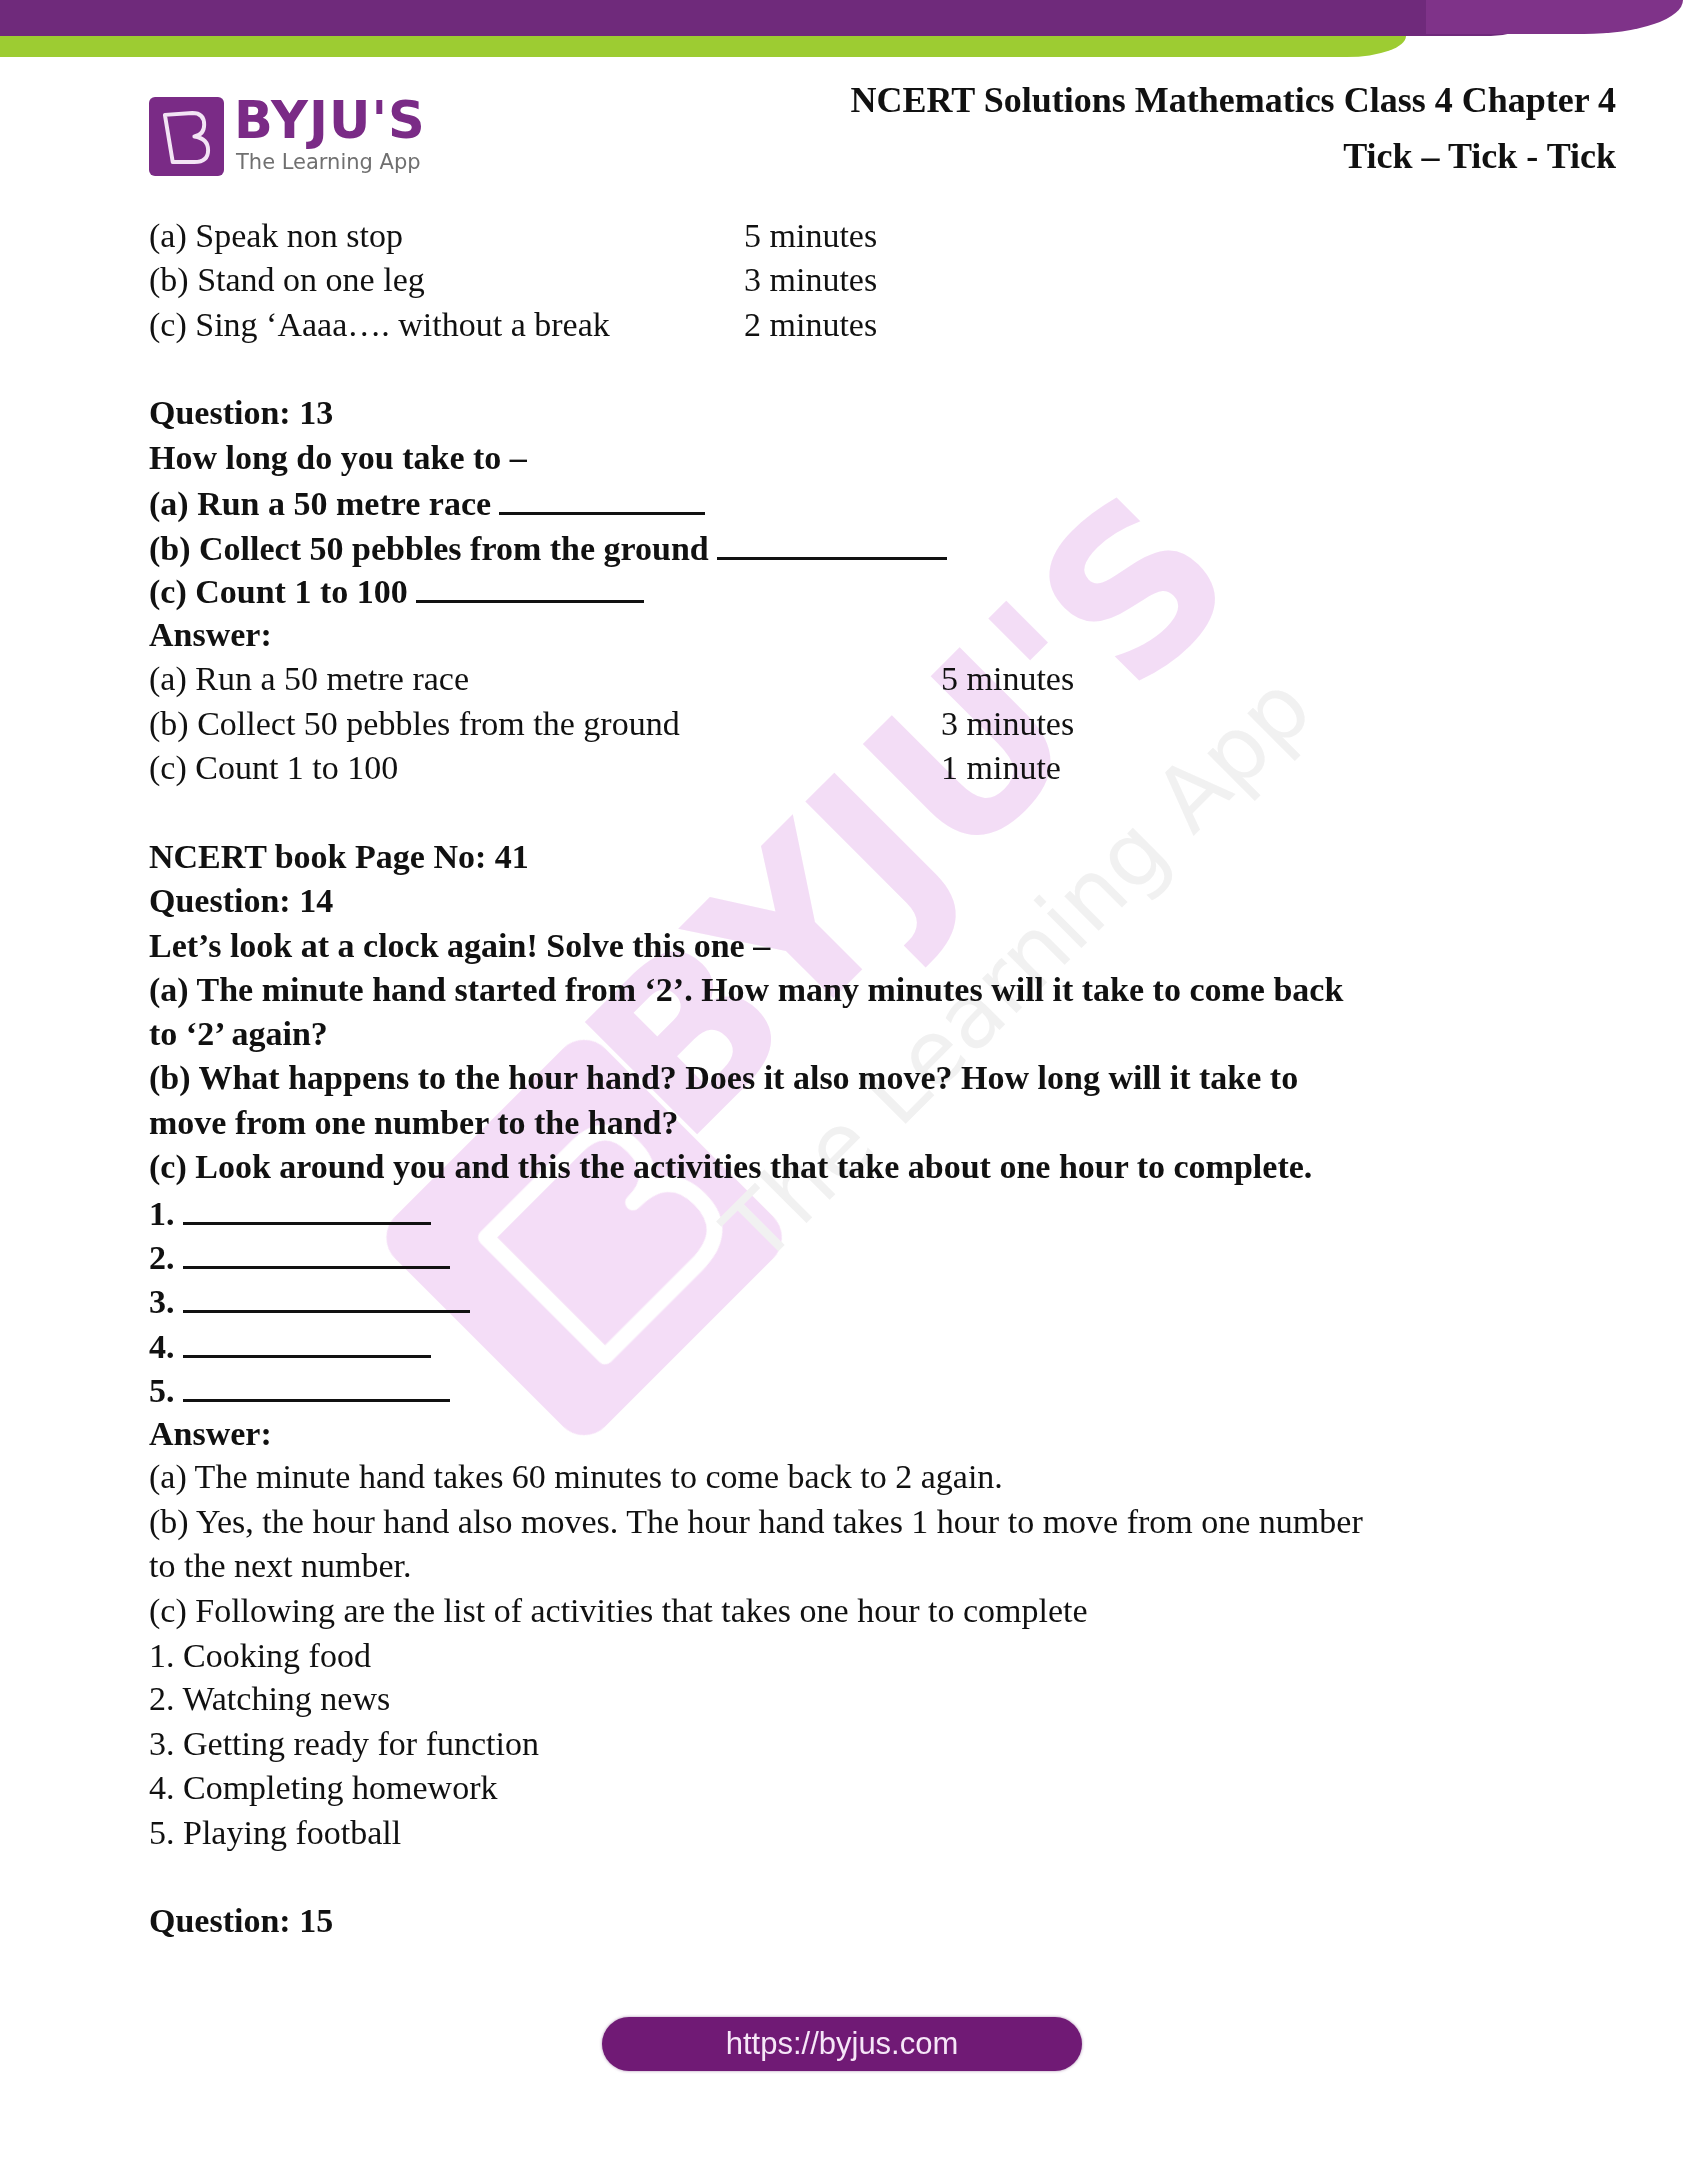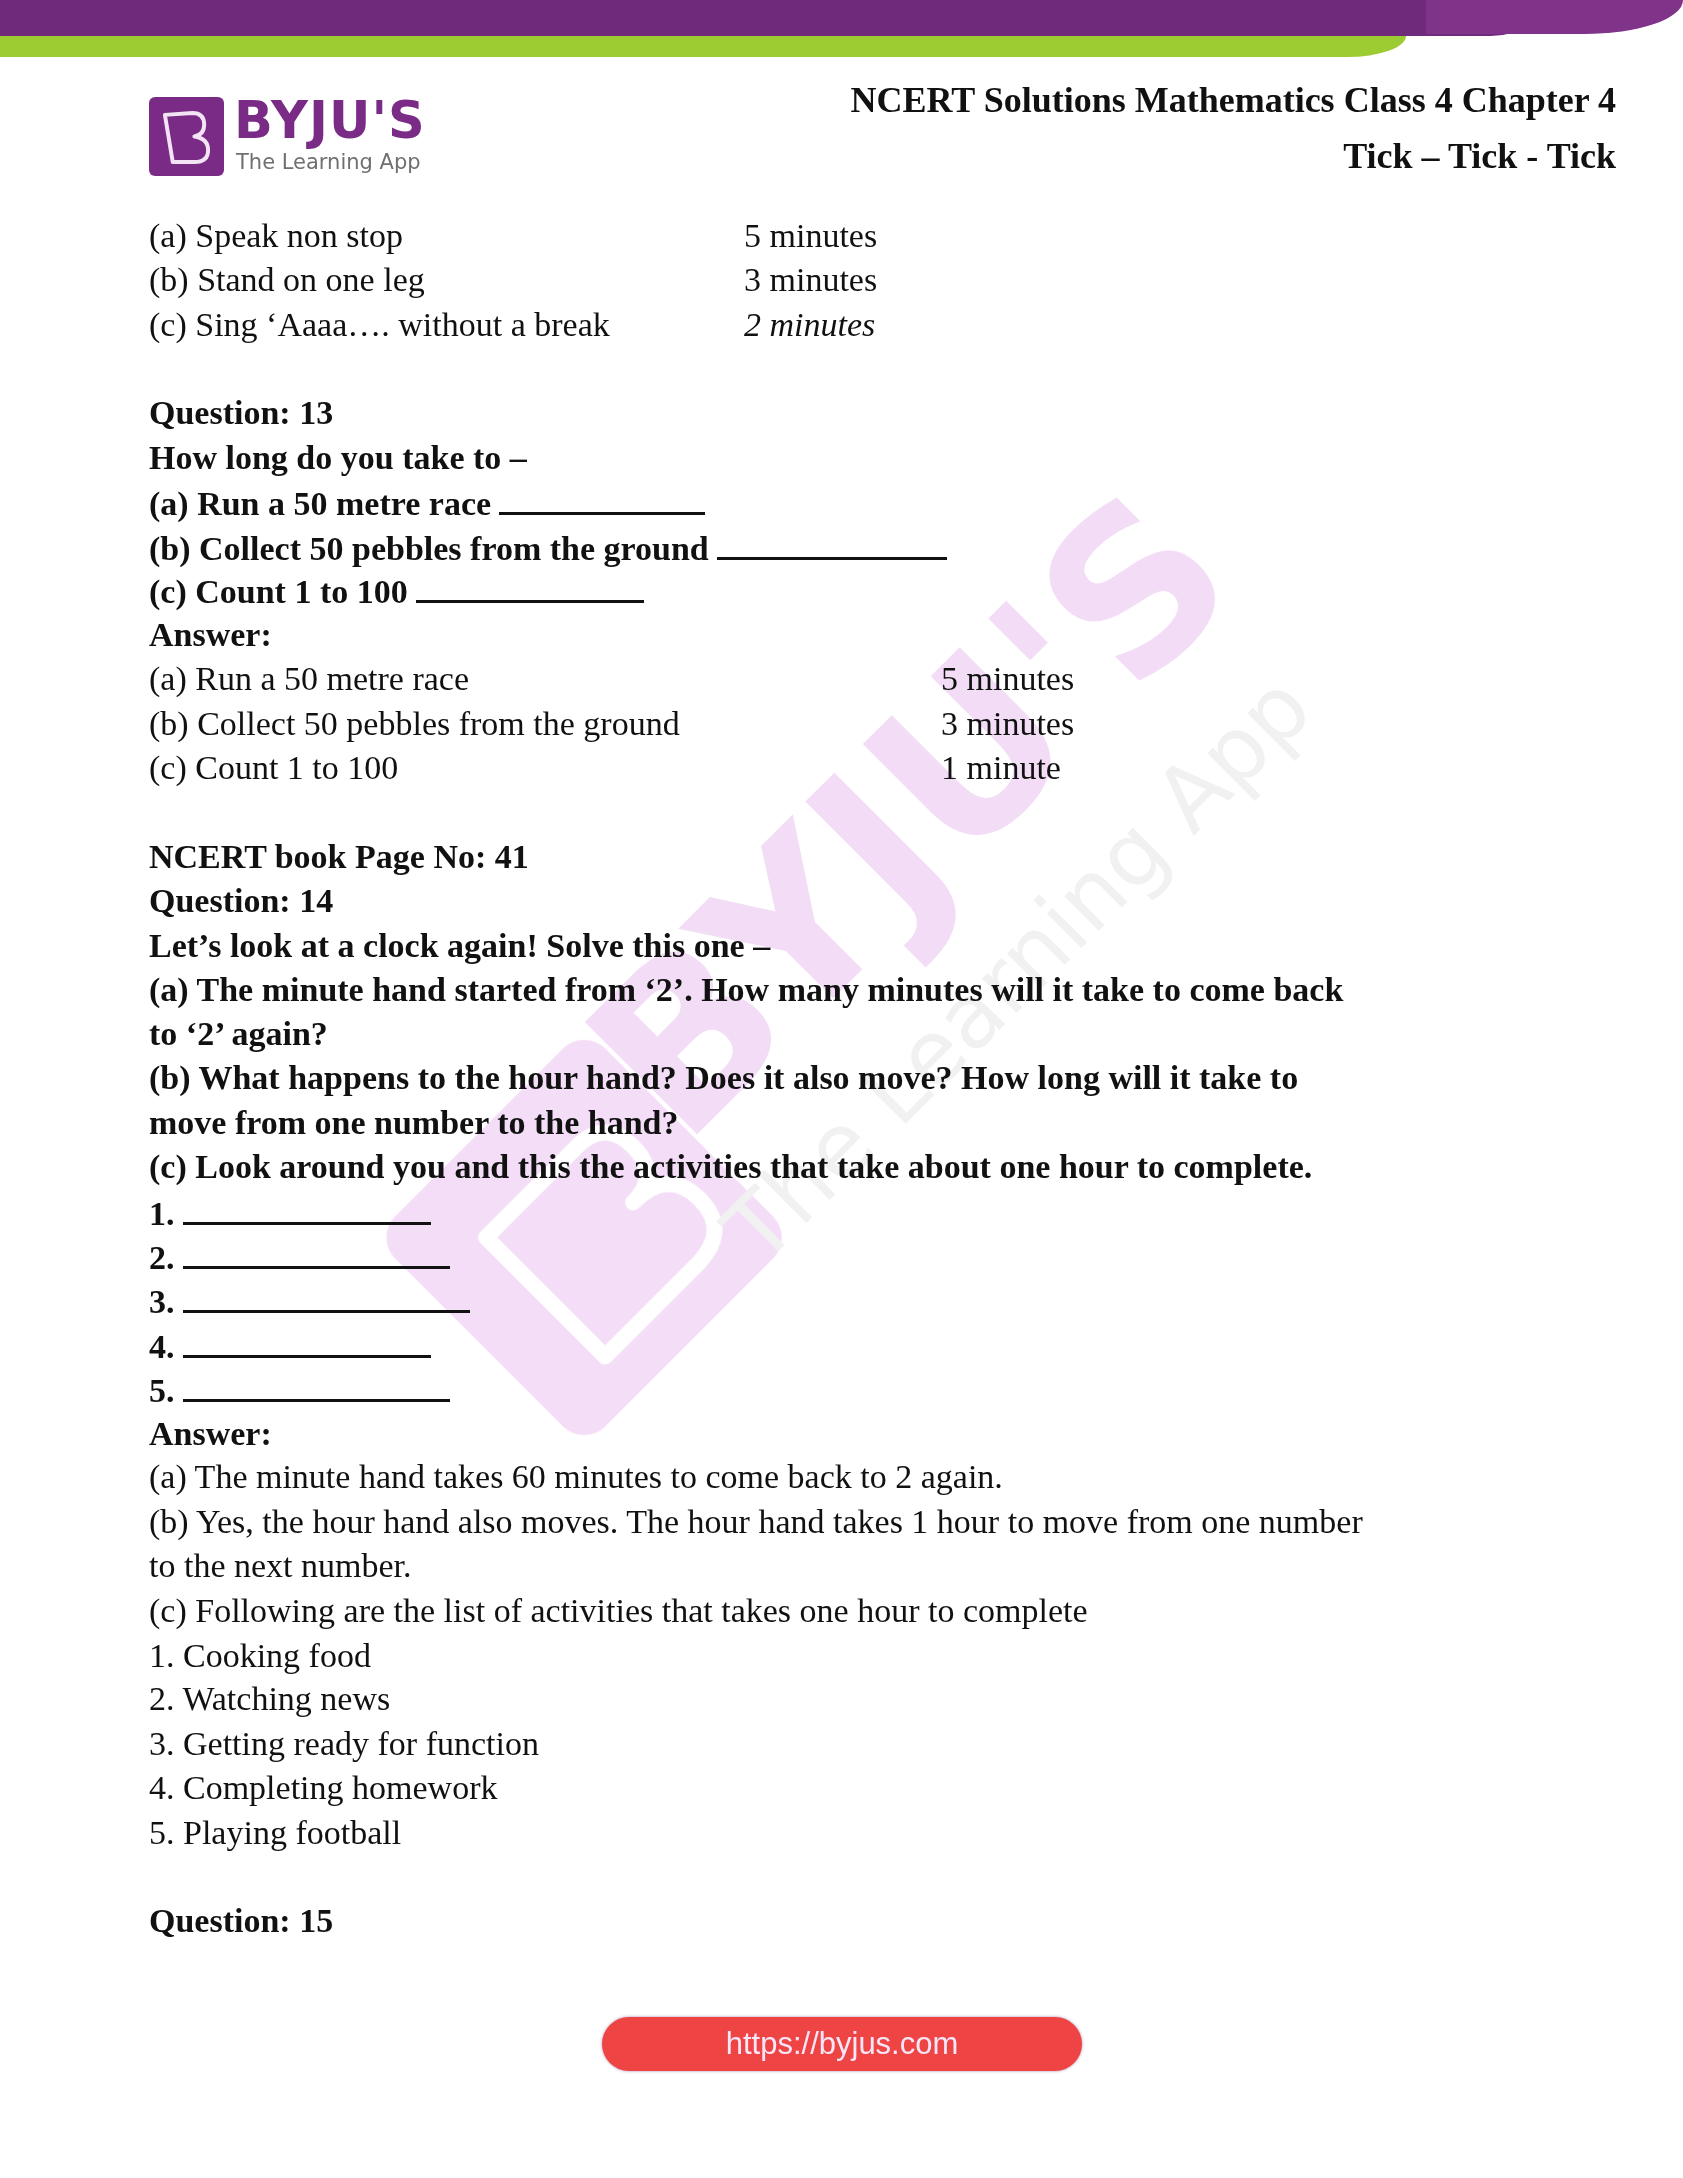--- a/index.html
+++ b/index.html
@@ -43,21 +43,21 @@
   .line {
     position: absolute; left: 149px; font-size: 34px; line-height: 40px;
     white-space: nowrap;
   }
   .b { font-weight: bold; }
   .col2 { position: absolute; font-size: 34px; line-height: 40px; white-space: nowrap; }
   .blank { display: inline-block; border-bottom: 3px solid #111; height: 30px; vertical-align: baseline; margin-left: 8px; }
   .watermark { position: absolute; left: 0; top: 0; width: 1683px; height: 2178px; pointer-events: none; }
   .footer-pill {
     position: absolute; left: 602px; top: 2017px; width: 480px; height: 54px;
-    background: #ef4444; border-radius: 28px; color: #f6e6f8;
+    background: #701a75; border-radius: 28px; color: #f6e6f8;
     font-family: "Liberation Sans", sans-serif; font-size: 31px;
     text-align: center; line-height: 54px;
     box-shadow: 0 0 3px rgba(90,20,100,0.5);
   }
 </style>
 </head>
 <body>
 
 <div class="band-purple"></div>
 <div class="band-purple-tab2"></div>
@@ -85,21 +85,21 @@
 </div>
 
 <div class="hdr" style="top:79px;">NCERT Solutions Mathematics Class 4 Chapter 4</div>
 <div class="hdr" style="top:135px;">Tick – Tick - Tick</div>
 
 <div class="line" style="top:216px;">(a) Speak non stop</div>
 <div class="col2" style="top:216px; left:744px;">5 minutes</div>
 <div class="line" style="top:260px;">(b) Stand on one leg</div>
 <div class="col2" style="top:260px; left:744px;">3 minutes</div>
 <div class="line" style="top:305px;">(c) Sing ‘Aaaa…. without a break</div>
-<div class="col2" style="top:305px; left:744px;font-style:italic;">2 minutes</div>
+<div class="col2" style="top:305px; left:744px;">2 minutes</div>
 
 <div class="line b" style="top:393px;">Question: 13</div>
 <div class="line b" style="top:438px;">How long do you take to –</div>
 <div class="line b" style="top:482px;">
   <span>(a) Run a 50 metre race</span><span class="blank" style="width:206px;"></span>
 </div>
 <div class="line b" style="top:527px;">
   <span>(b) Collect 50 pebbles from the ground</span><span class="blank" style="width:230px;"></span>
 </div>
 <div class="line b" style="top:570px;">

